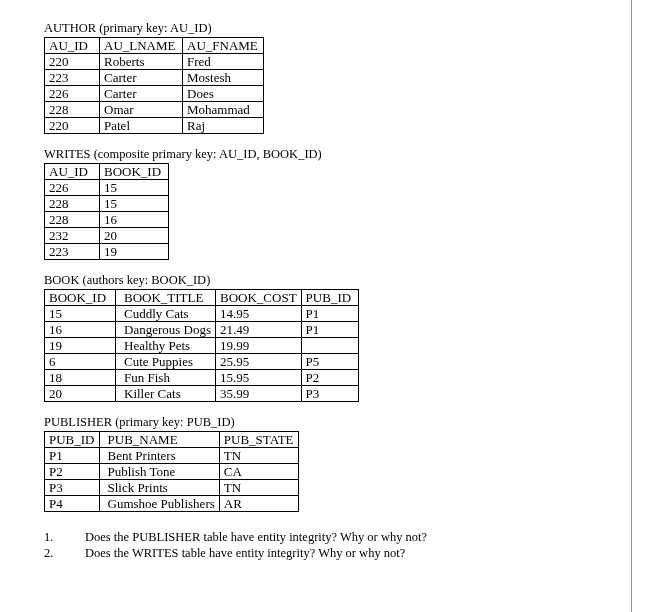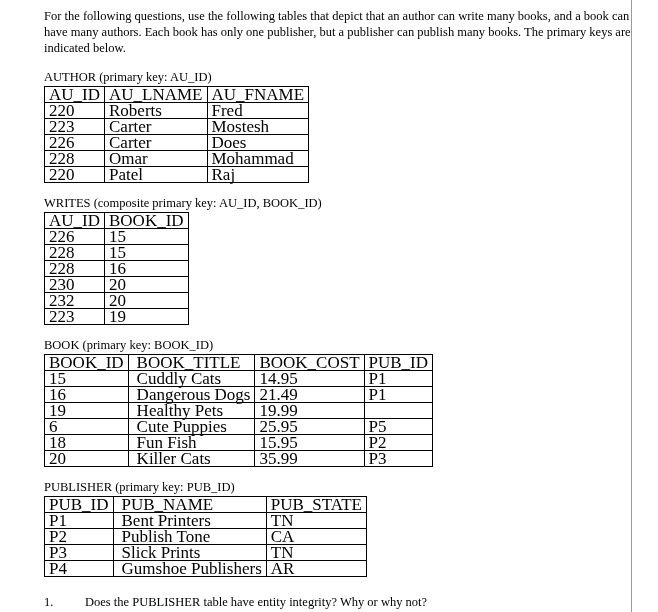--- a/index.html
+++ b/index.html
@@ -36,21 +36,21 @@
     margin-bottom: 14px;
   }
   .tbl-title {
     margin-top: 13px;
     margin-bottom: 1px;
     line-height: 15px;
   }
   table {
     border-collapse: collapse;
     font-family: "Liberation Serif", serif;
-    font-size: 17px;
+    font-size: 13px;
   }
   th, td {
     border: 1px solid #000000;
     padding: 0 4px;
     height: 15px;
     line-height: 14px;
     font-weight: normal;
     text-align: left;
     white-space: nowrap;
     vertical-align: middle;
@@ -84,21 +84,20 @@
     flex: 0 0 41px;
   }
 </style>
 </head>
 <body>
 
 <div class="page-edge"></div>
 
 <div class="page">
 
-  <div class="intro">For the following questions, use the following tables that depict that an author can write many books, and a book can have many authors.  Each book has only one publisher, but a publisher can publish many books. The primary keys are indicated below.</div>
 
   <div>
     <div class="tbl-title">AUTHOR (primary key: AU_ID)</div>
     <table class="t0">
         <thead>
           <tr>
             <th>AU_ID</th>
             <th>AU_LNAME</th>
             <th>AU_FNAME</th>
           </tr>
@@ -149,37 +148,33 @@
           </tr>
           <tr>
             <td>228</td>
             <td>15</td>
           </tr>
           <tr>
             <td>228</td>
             <td>16</td>
           </tr>
           <tr>
-            <td>230</td>
-            <td>20</td>
-          </tr>
-          <tr>
             <td>232</td>
             <td>20</td>
           </tr>
           <tr>
             <td>223</td>
             <td>19</td>
           </tr>
         </tbody>
       </table>
   </div>
 
   <div>
-    <div class="tbl-title">BOOK (primary key: BOOK_ID)</div>
+    <div class="tbl-title">BOOK (authors key: BOOK_ID)</div>
     <table class="t2">
         <thead>
           <tr>
             <th>BOOK_ID</th>
             <th>BOOK_TITLE</th>
             <th>BOOK_COST</th>
             <th>PUB_ID</th>
           </tr>
         </thead>
         <tbody>

